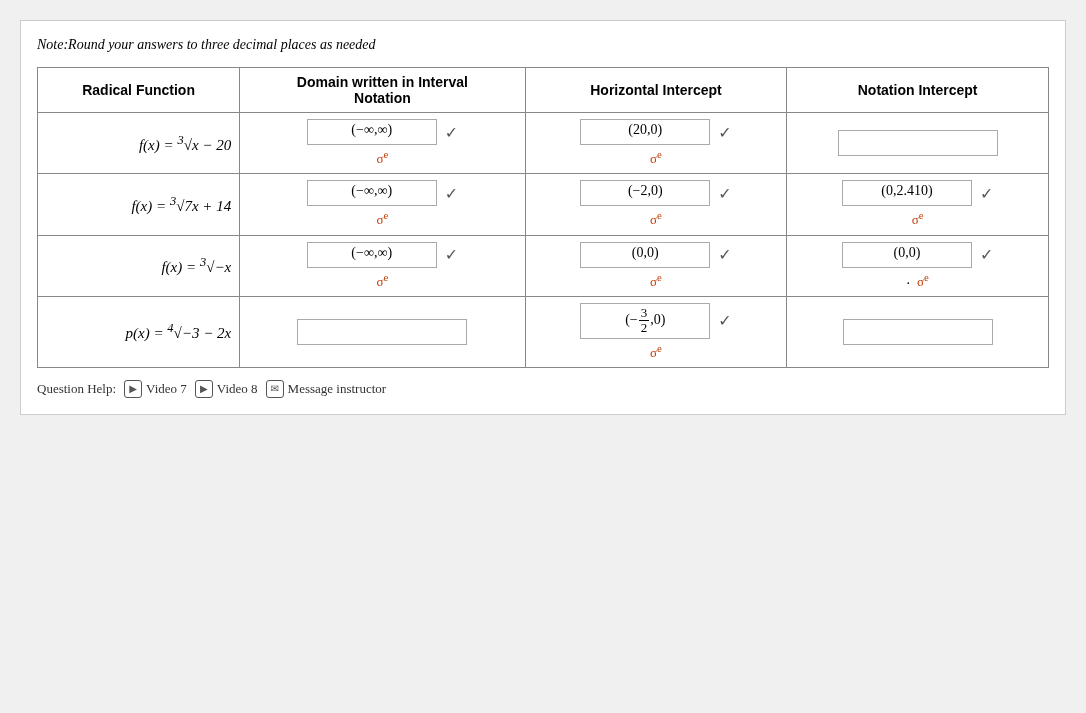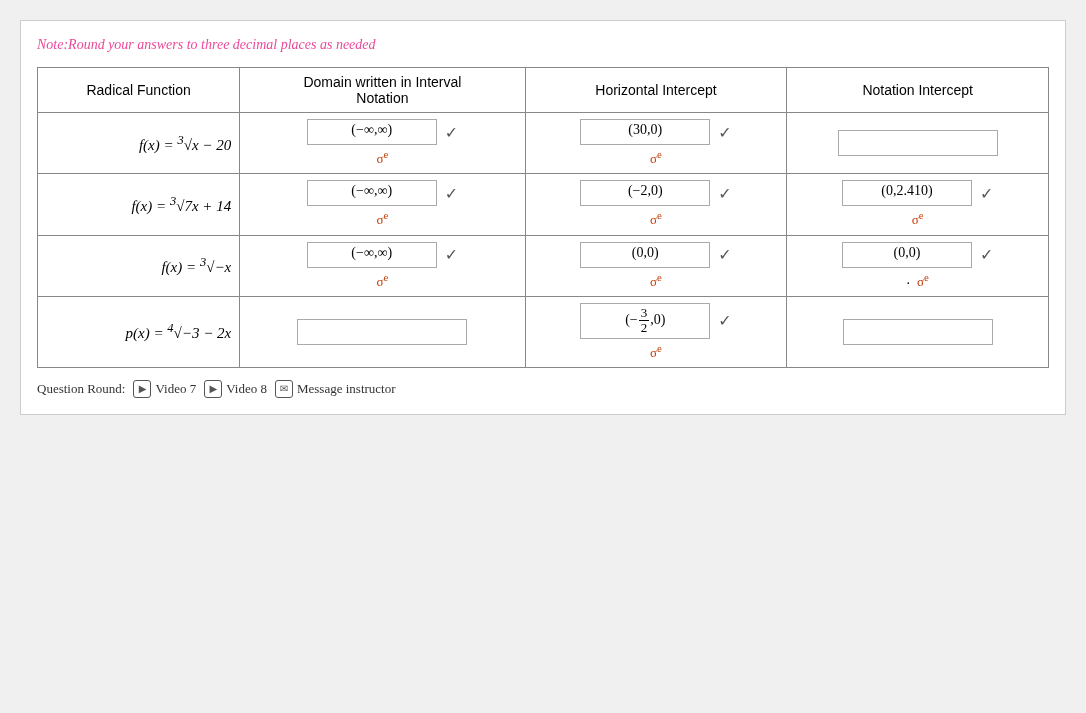--- a/index.html
+++ b/index.html
@@ -16,36 +16,36 @@
       background: #fff;
       border: 1px solid #ccc;
       padding: 16px;
       width: 1046px;
       max-width: 100%;
     }
     .note {
       font-style: italic;
       font-size: 14px;
       margin-bottom: 14px;
-      color: #ec4899;
+      color: #000000;
     }
     table {
       border-collapse: collapse;
       width: 100%;
       font-size: 14px;
     }
     th, td {
       border: 1px solid #888;
       padding: 6px 8px;
       vertical-align: middle;
       text-align: center;
     }
     th {
       background: #fff;
-      font-weight: normal;
+      font-weight: bold;
       font-size: 14px;
       font-style: normal;
       font-family: Arial, sans-serif;
     }
     .func-cell {
       text-align: right;
       font-style: italic;
       font-size: 15px;
       width: 170px;
       padding-left: 10px;
@@ -157,21 +157,21 @@
               <span class="check-icon">✓</span>
             </div>
             <div class="row-with-check">
               <span class="sigma-icon">σ<sup>e</sup></span>
             </div>
           </div>
         </td>
         <td class="intercept-cell">
           <div class="cell-content">
             <div class="row-with-check">
-              <div class="input-box">(30,0)</div>
+              <div class="input-box">(20,0)</div>
               <span class="check-icon">✓</span>
             </div>
             <div class="row-with-check">
               <span class="sigma-icon">σ<sup>e</sup></span>
             </div>
           </div>
         </td>
         <td class="vertical-cell">
           <div class="cell-content">
             <div class="input-box" style="min-width:160px;"></div>
@@ -287,21 +287,21 @@
         <td class="vertical-cell">
           <div class="cell-content">
             <div class="input-box" style="min-width:150px;"></div>
           </div>
         </td>
       </tr>
     </tbody>
   </table>
 
   <div class="question-help">
-    <span>Question Round:</span>
+    <span>Question Help:</span>
     <div class="help-item">
       <div class="play-icon">▶</div>
       <span>Video 7</span>
     </div>
     <div class="help-item">
       <div class="play-icon">▶</div>
       <span>Video 8</span>
     </div>
     <div class="help-item">
       <div class="mail-icon">✉</div>

